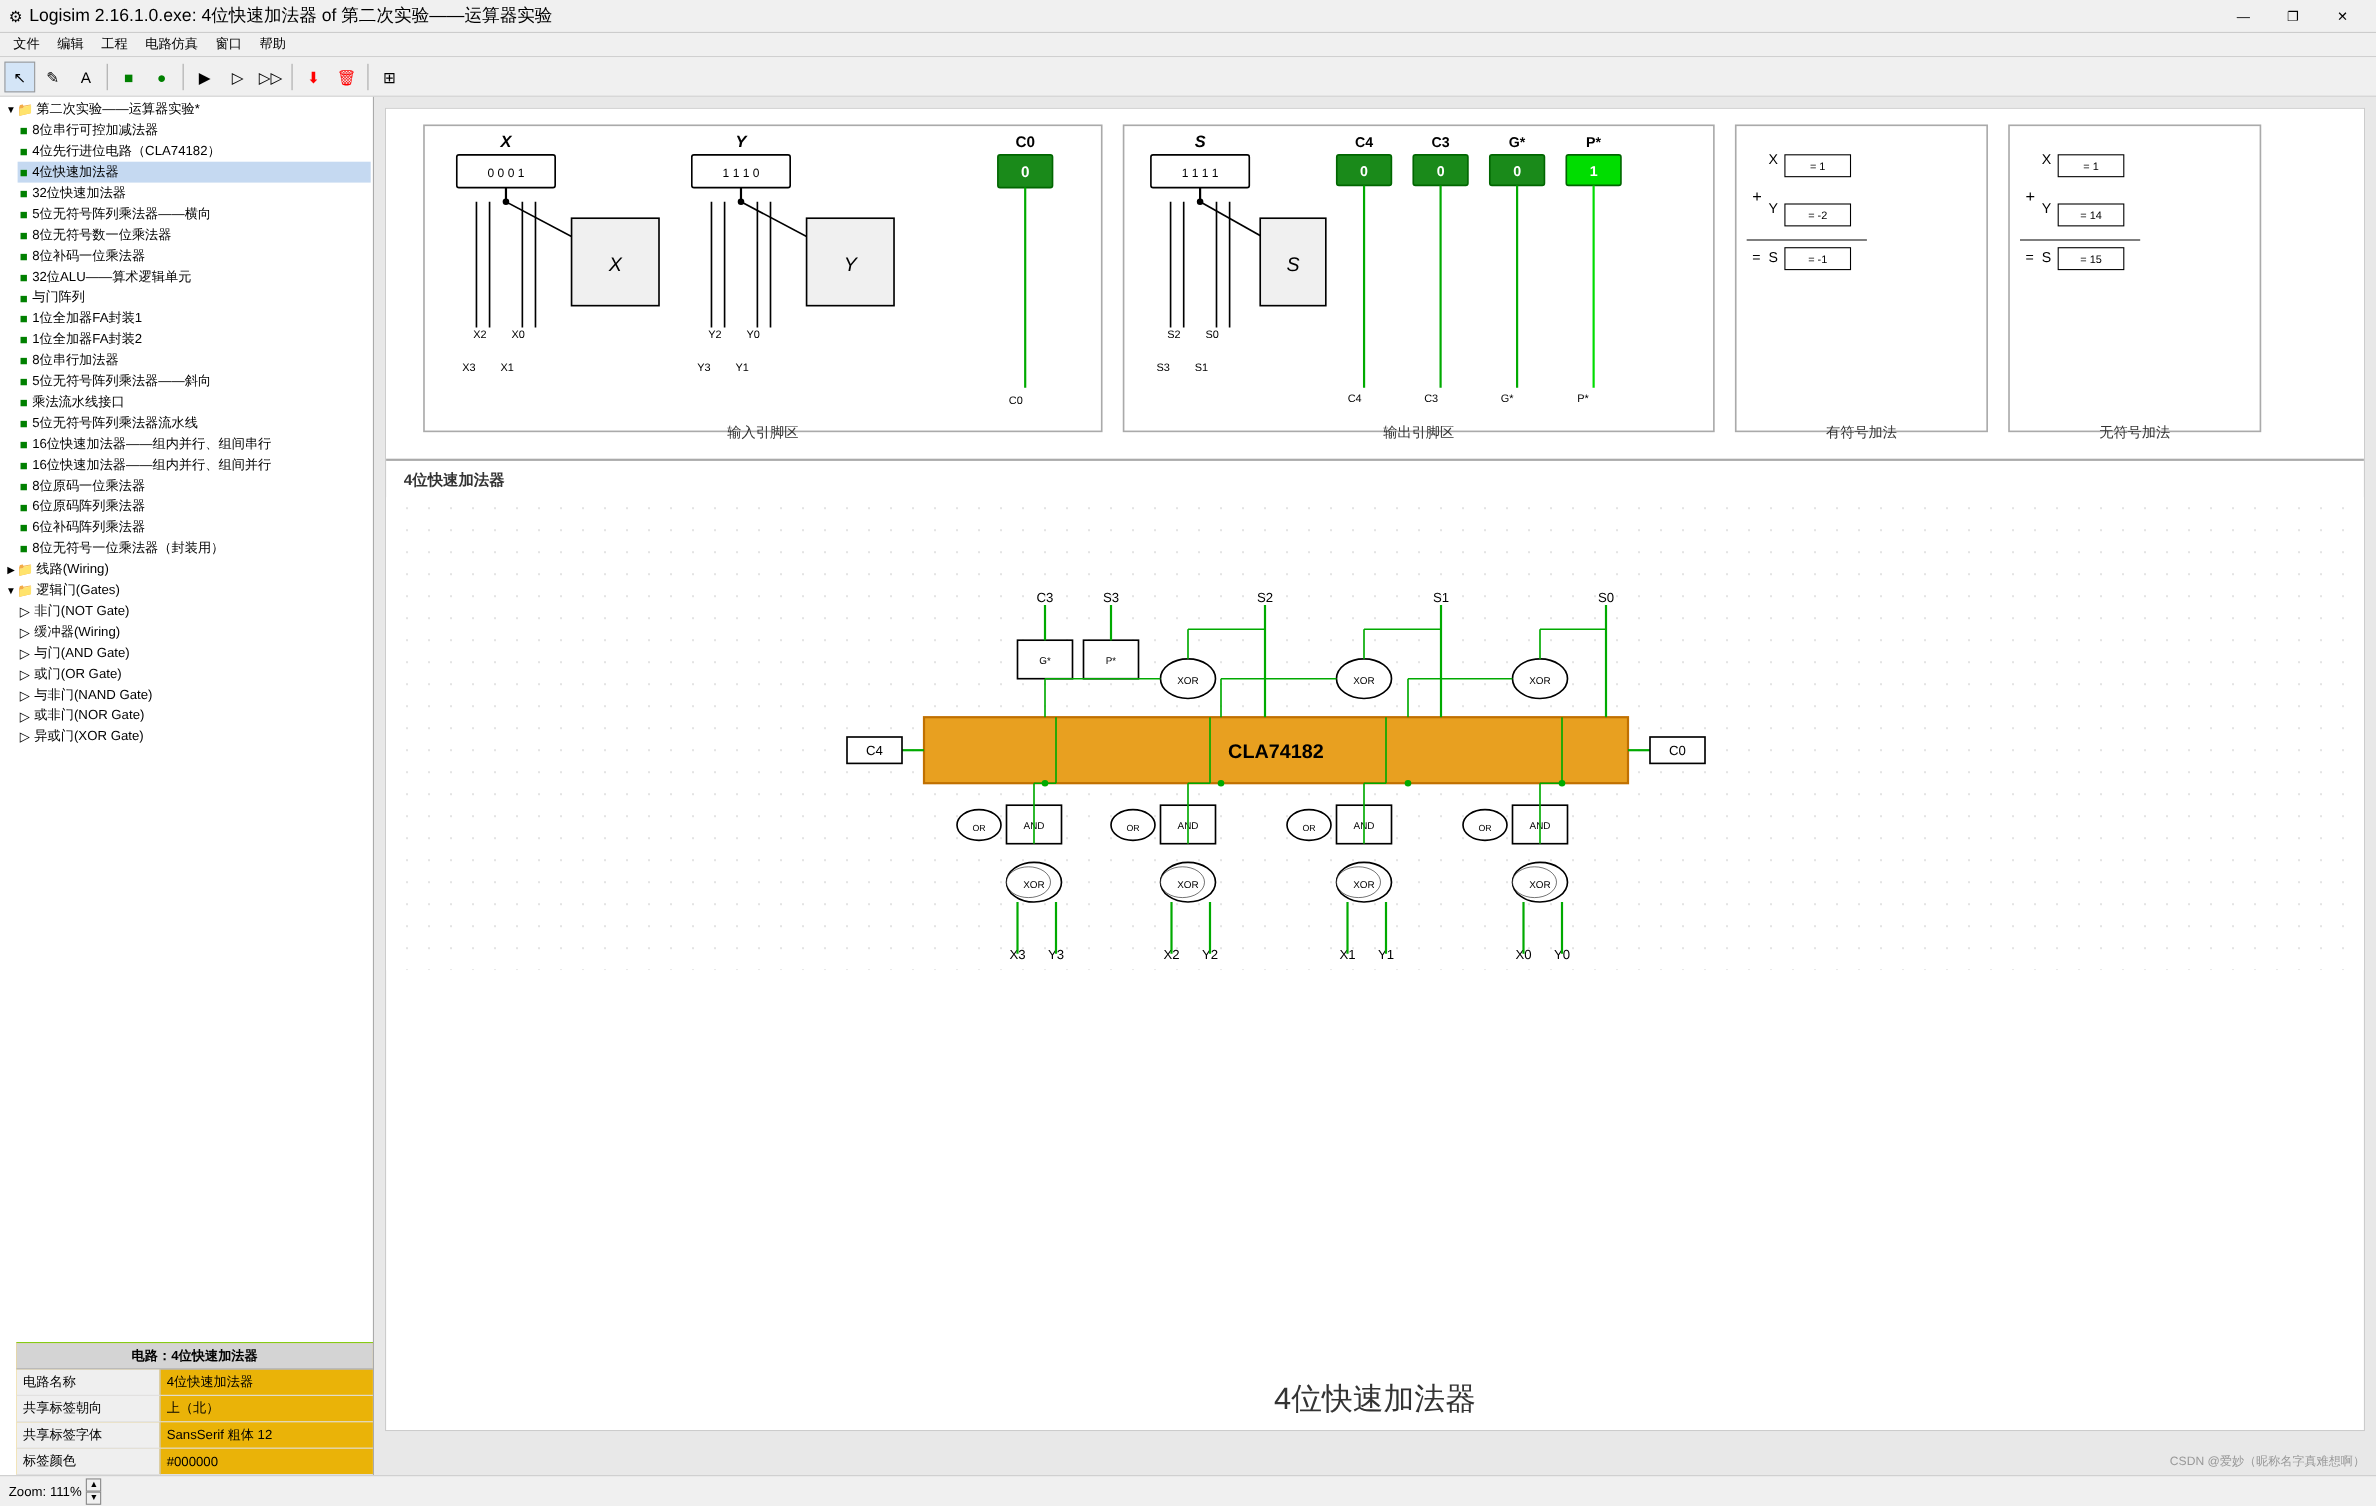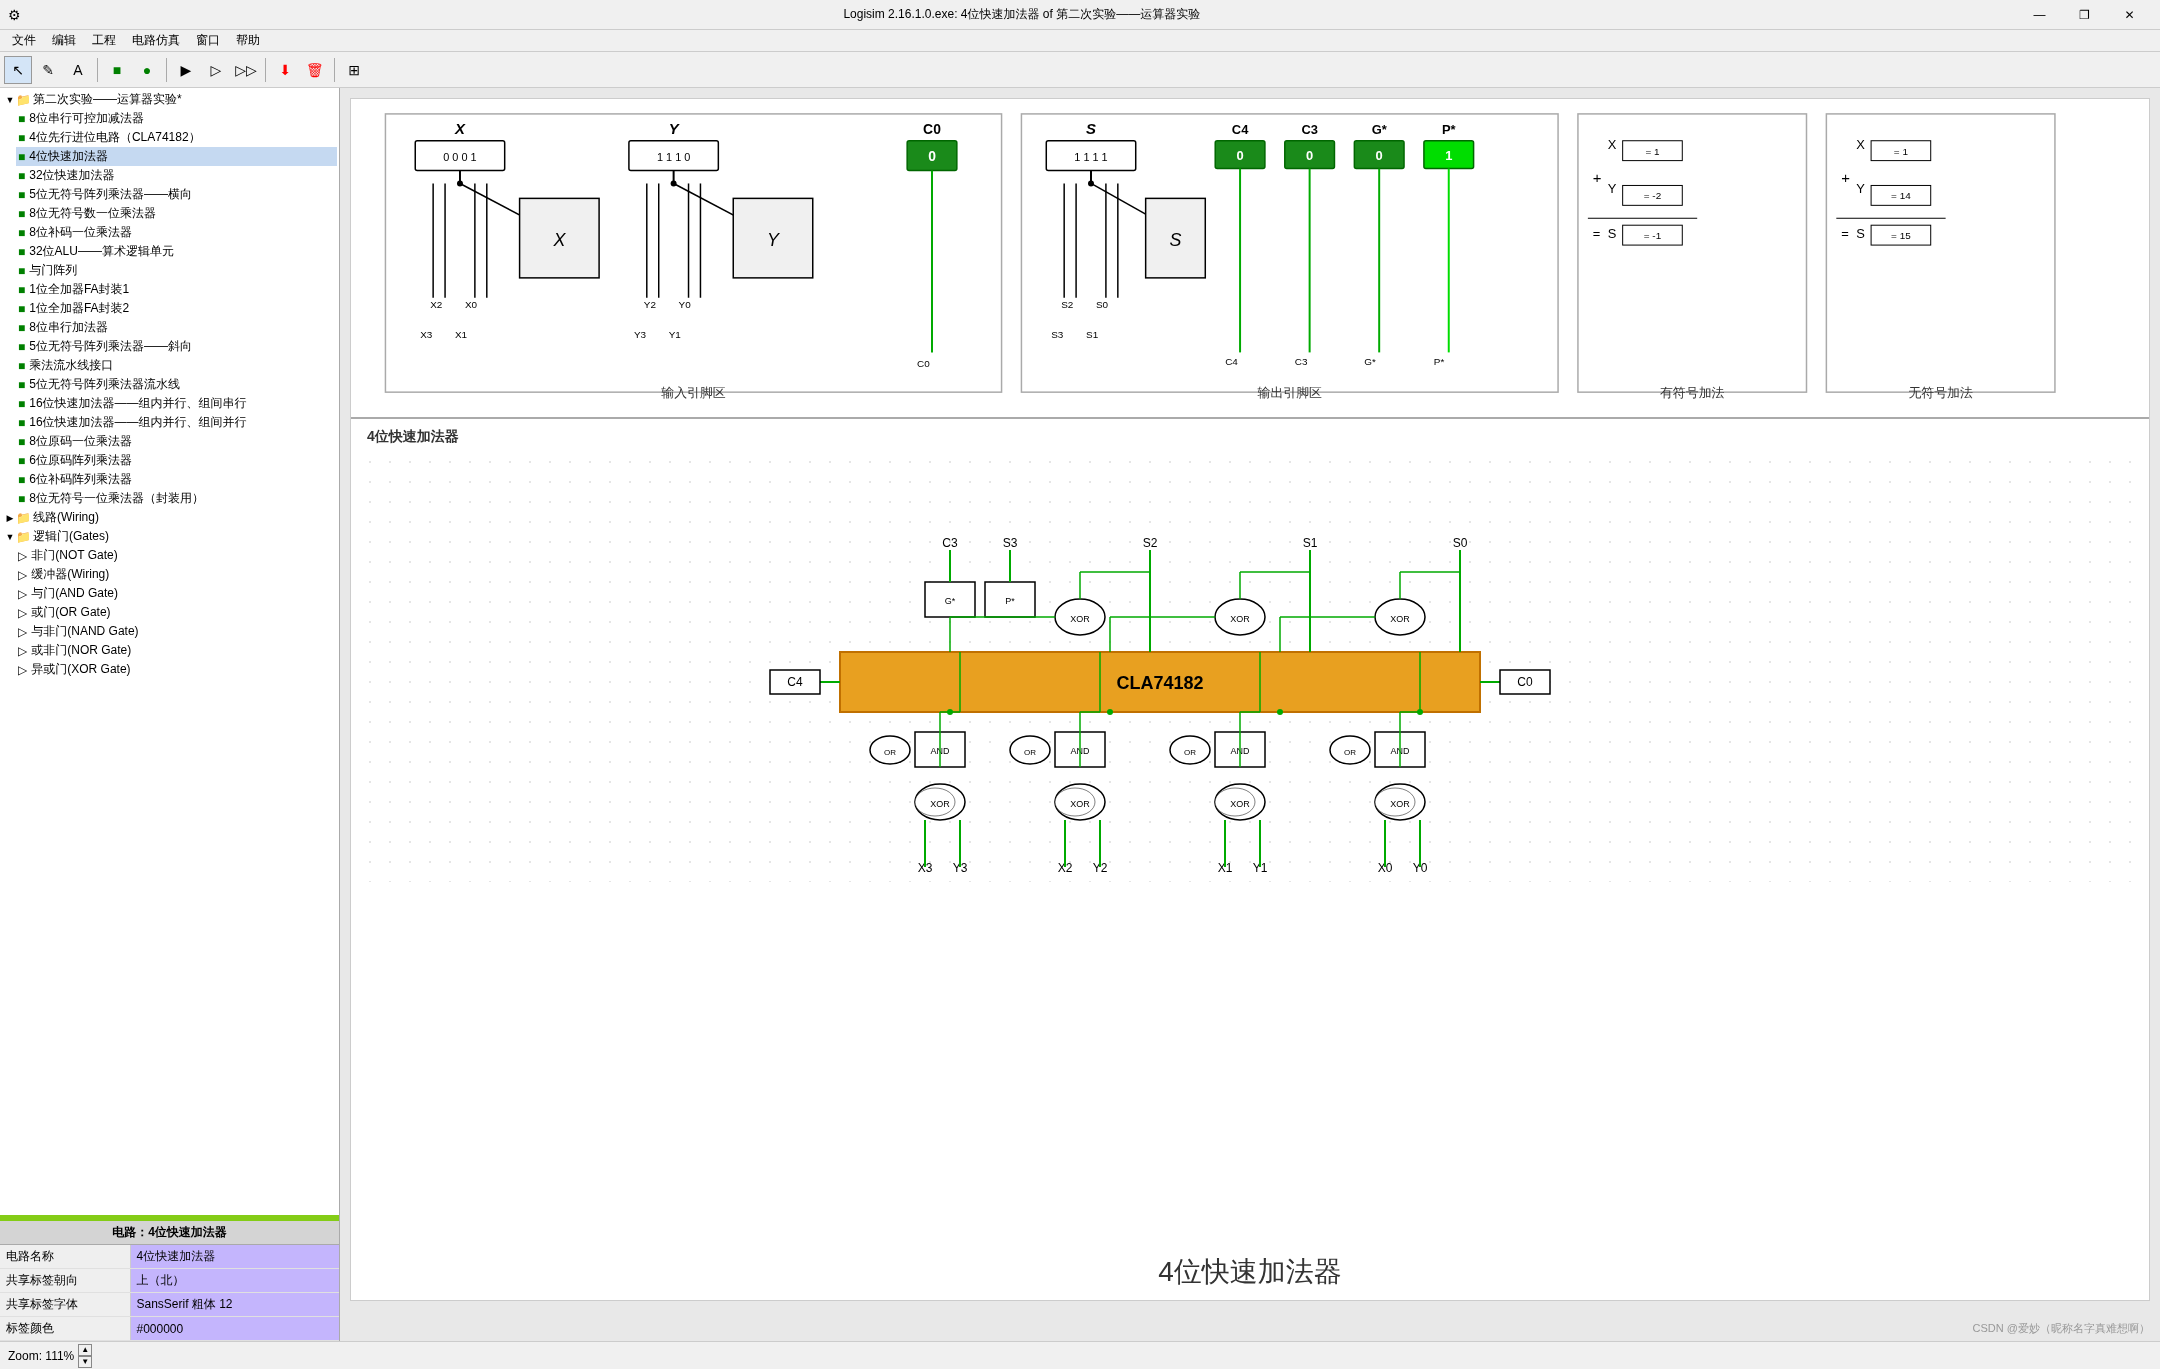--- a/index.html
+++ b/index.html
@@ -79,22 +79,23 @@
       cursor: pointer;
       display: flex;
       align-items: center;
       white-space: nowrap;
     }
     .tree-item.selected { background: #c5d9f1; }
     .tree-expand { width: 12px; display: inline-block; text-align: center; font-size: 9px; cursor: pointer; }
 
     
     #props-panel {
-      border-top: 6px solid #84cc16;
-      background: #c4b5fd;
+      border-top: 1px solid #84cc16;
+      background: #eab308;
+      margin-left: 15px;
     }
     .props-header {
       background: #d4d4d4;
       padding: 3px 8px;
       font-weight: bold;
       font-size: 12px;
       text-align: center;
       border-bottom: 1px solid #aaa;
     }
     .props-table {
@@ -165,21 +166,21 @@
       right: 10px;
       font-size: 11px;
       color: #999;
     }
   </style>
 </head>
 <body>
 
 <div id="titlebar">
   <span style="font-size:14px;margin-right:6px;">⚙</span>
-  <span style="flex:1;font-size:12px;text-align:center;">Logisim 2.16.1.0.exe: 4位快速加法器 of 第二次实验——运算器实验</span>
+  <span style="flex:1;font-size:16px;">Logisim 2.16.1.0.exe: 4位快速加法器 of 第二次实验——运算器实验</span>
   <div style="display:flex;">
     <div class="win-btn">—</div>
     <div class="win-btn">❐</div>
     <div class="win-btn close">✕</div>
   </div>
 </div>
 
 <div id="menubar">
   <div class="menu-item">文件</div>
   <div class="menu-item">编辑</div>

